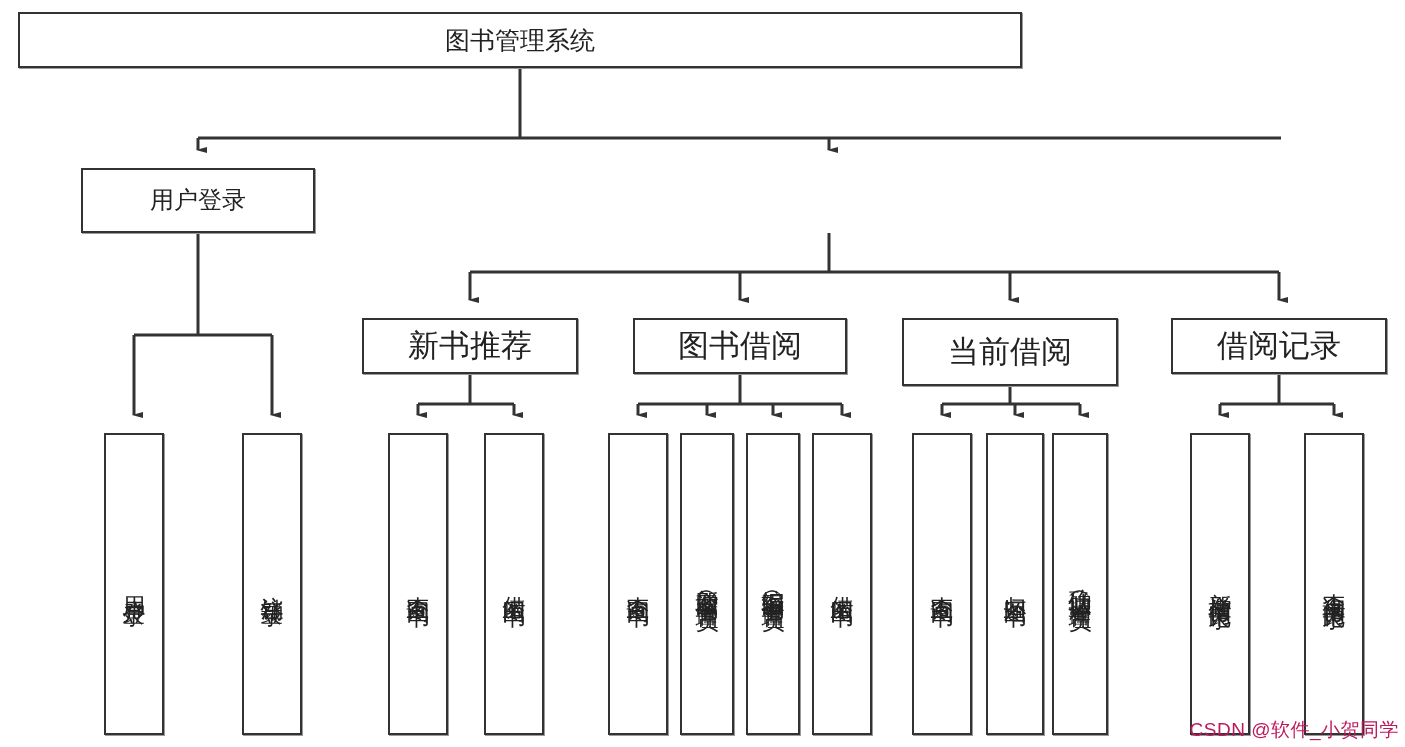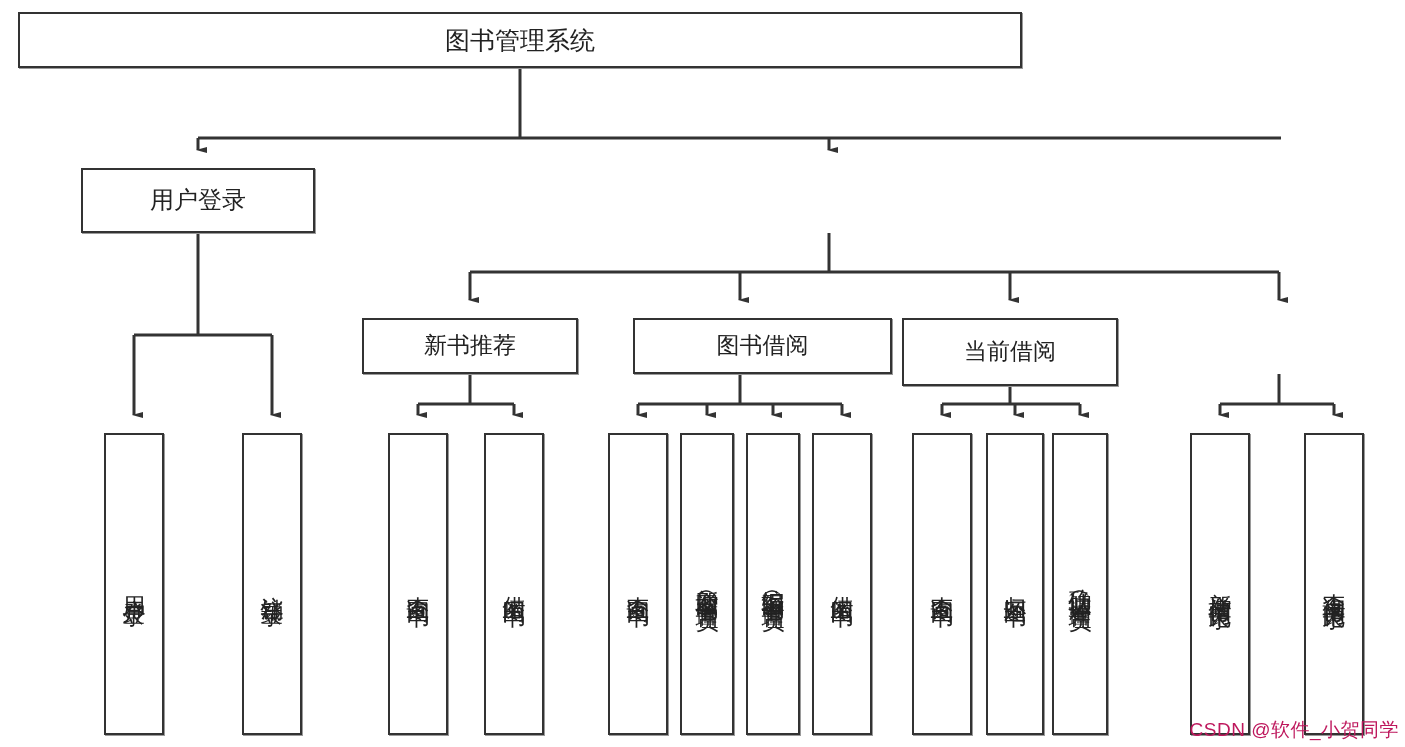--- a/index.html
+++ b/index.html
@@ -37,21 +37,21 @@
     box-shadow: 1px 1px 0 #9a9a9a;
   }
   .node .label {
     color: #222222;
     line-height: 1.12;
     text-align: center;
     white-space: pre-line;
   }
   .node.root .label { font-size: 25px; }
   .node.level2 .label { font-size: 24px; }
-  .node.level3 .label { font-size: 23px; }
+  .node.level3 .label { font-size: 31px; }
   .node.leaf {
     align-items: center;
     justify-content: center;
   }
   .node.leaf .label {
     writing-mode: vertical-rl;
     text-orientation: upright;
     font-size: 23px;
     letter-spacing: 3px;
     line-height: 1;
@@ -125,25 +125,28 @@
     <span class="label">图书管理系统</span>
   </div>
 
   <div class="node level2" style="left:81px; top:168px; width:234px; height:65px;">
     <span class="label">用户登录</span>
   </div>
 
   <div class="node level3" style="left:362px; top:318px; width:216px; height:56px;">
     <span class="label">新书推荐</span>
   </div>
-  <div class="node level3" style="left:633px; top:318px; width:259px; height:56px;">
+  <div class="node level3" style="left:633px; top:318px; width:214px; height:56px;">
     <span class="label">图书借阅</span>
   </div>
   <div class="node level3" style="left:902px; top:318px; width:216px; height:68px;">
     <span class="label">当前借阅</span>
+  </div>
+  <div class="node level3" style="left:1171px; top:318px; width:216px; height:56px;">
+    <span class="label">借阅记录</span>
   </div>
 
   <div class="node leaf" style="left:104px; top:433px; width:60px; height:302px;">
     <span class="label">用户登录</span>
   </div>
   <div class="node leaf" style="left:242px; top:433px; width:60px; height:302px;">
     <span class="label">注销登录</span>
   </div>
   <div class="node leaf" style="left:388px; top:433px; width:60px; height:302px;">
     <span class="label">查询图书</span>

